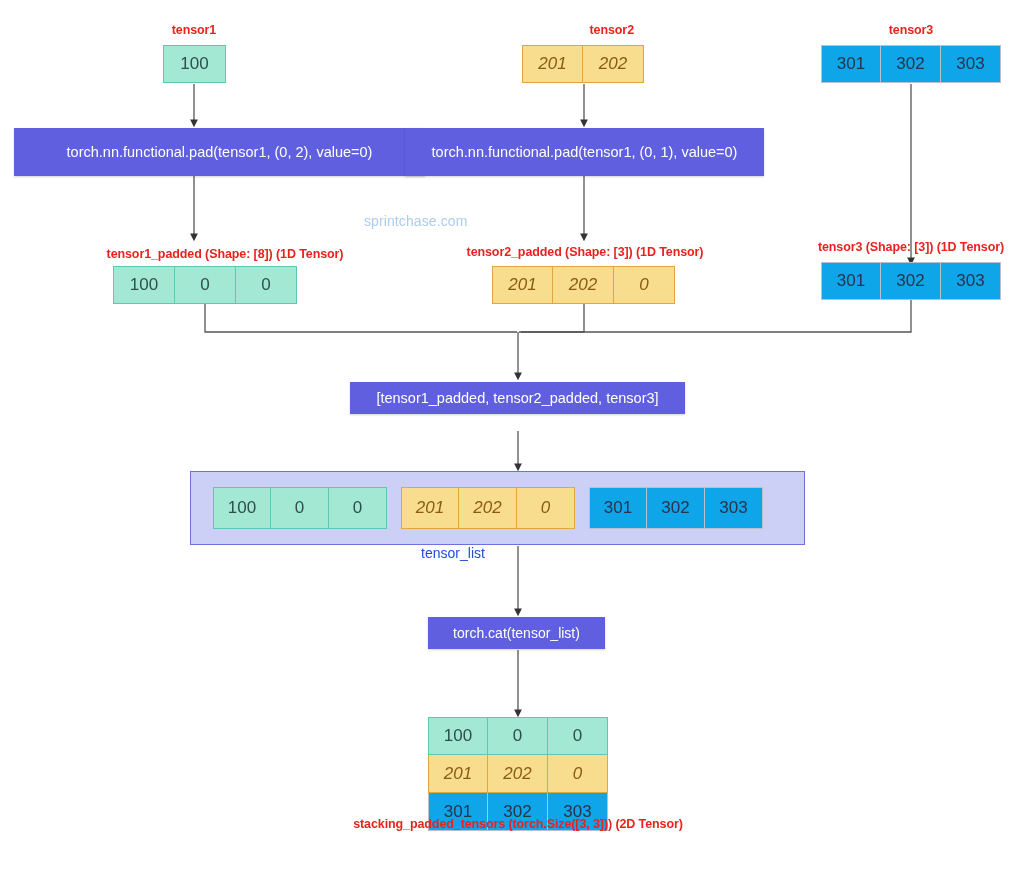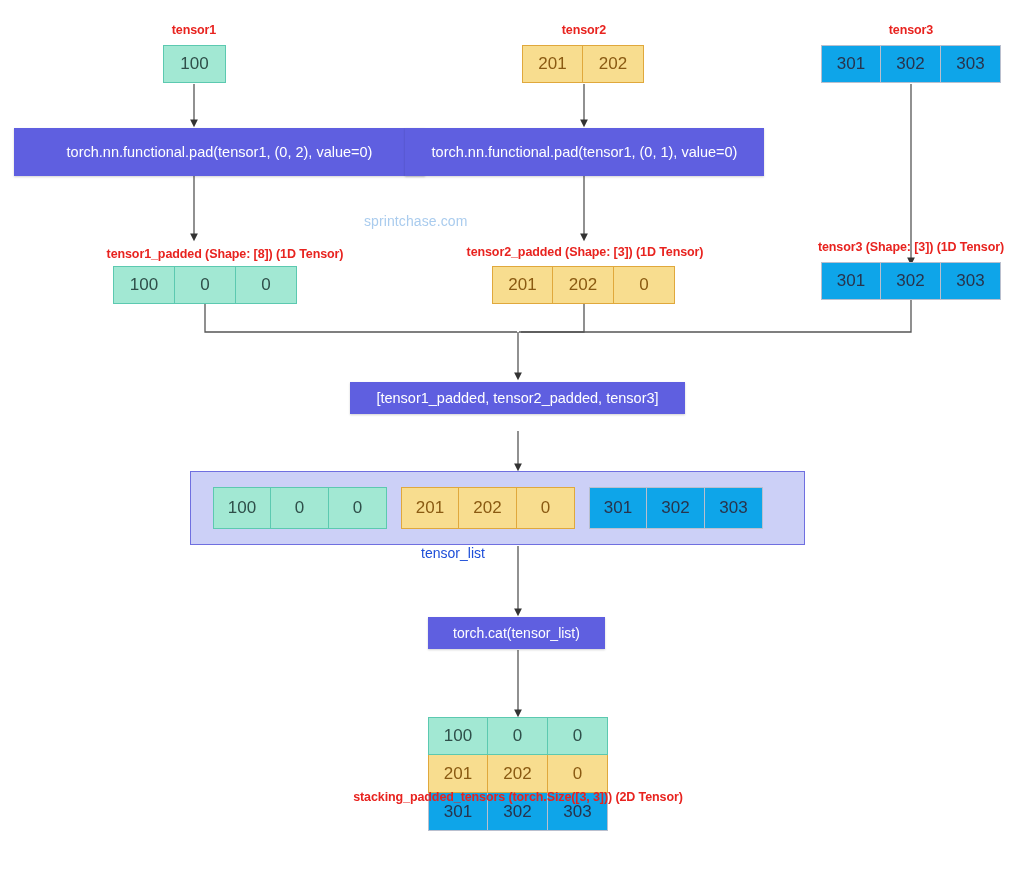--- a/index.html
+++ b/index.html
@@ -50,21 +50,21 @@
   }
   .cell {
     box-sizing: border-box;
     display: flex;
     align-items: center;
     justify-content: center;
     font-size: 17px;
     font-weight: normal;
   }
   .cell.teal   { background: #a2e8d3; border: 1px solid #5cc9b0; color: #2f4f4a; }
-  .cell.amber  { background: #f8dd8f; border: 1px solid #e0a83c; color: #8a5a12; }
+  .cell.amber  { background: #f8dd8f; border: 1px solid #e0a83c; color: #8a5a12; font-style: italic; }
   .cell.gray   { background: #0ea5e9; border: 1px solid #b9bfce; color: #2a3murky; }
   .cell.gray   { color: #28344d; }
 
   
   .tensor-row .cell + .cell { border-left: none; }
 
   
   .op-box {
     box-sizing: border-box;
     background: #5f5fe0;
@@ -138,21 +138,21 @@
     </g>
   </svg>
 
   <div class="abs watermark" style="left:364px; top:213px;">sprintchase.com</div>
 
   <div class="abs red-label" style="left:144px; top:23px; width:100px;">tensor1</div>
   <div class="abs tensor-row" style="left:163px; top:45px;">
     <div class="cell teal" style="width:63px; height:38px;">100</div>
   </div>
 
-  <div class="abs red-label" style="left:534px; top:23px; width:100px;">tensor2</div>
+  <div class="abs red-label" style="left:534px; top:23px; width:100px;text-align:right;">tensor2</div>
   <div class="abs tensor-row" style="left:522px; top:45px;">
     <div class="cell amber" style="width:61px; height:38px;">201</div>
     <div class="cell amber" style="width:61px; height:38px;">202</div>
   </div>
 
   <div class="abs red-label" style="left:861px; top:23px; width:100px;">tensor3</div>
   <div class="abs tensor-row" style="left:821px; top:45px;">
     <div class="cell gray" style="width:60px; height:38px;">301</div>
     <div class="cell gray" style="width:60px; height:38px;">302</div>
     <div class="cell gray" style="width:60px; height:38px;">303</div>
@@ -224,15 +224,15 @@
       <div class="cell amber" style="width:60px; height:38px;">0</div>
     </div>
 
     <div class="tensor-row">
       <div class="cell gray" style="width:60px; height:38px;">301</div>
       <div class="cell gray" style="width:60px; height:38px;">302</div>
       <div class="cell gray" style="width:60px; height:38px;">303</div>
     </div>
   </div>
 
-  <div class="abs red-label" style="left:318px; top:790px; width:400px;">stacking_padded_tensors (torch.Size([3, 3])) (2D Tensor)</div>
+  <div class="abs red-label" style="left:318px; top:817px; width:400px;">stacking_padded_tensors (torch.Size([3, 3])) (2D Tensor)</div>
 
 </div>
 
 </body></html>

